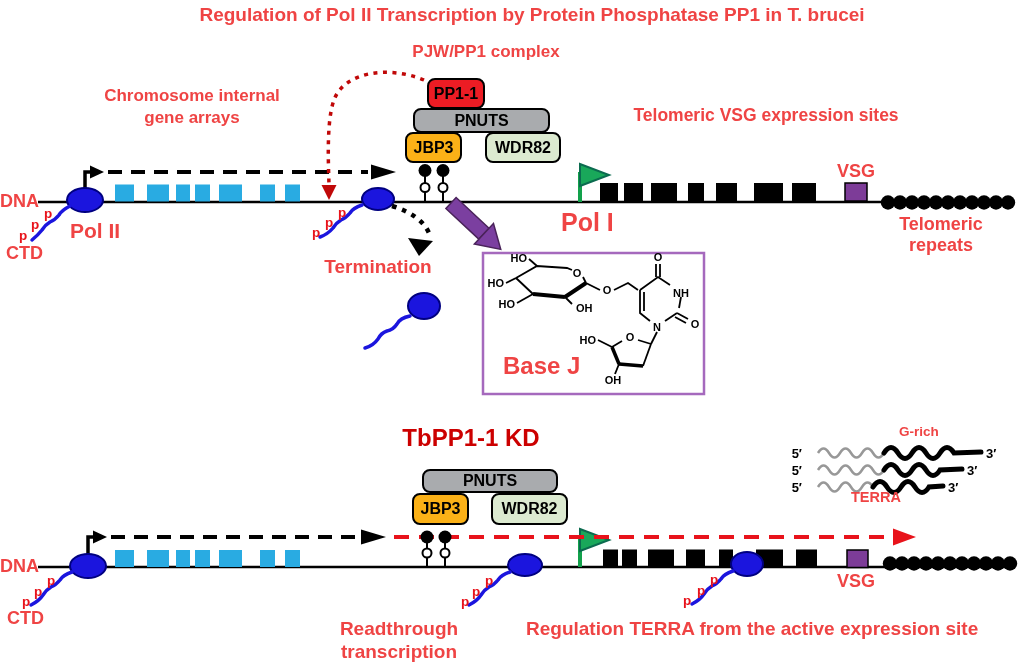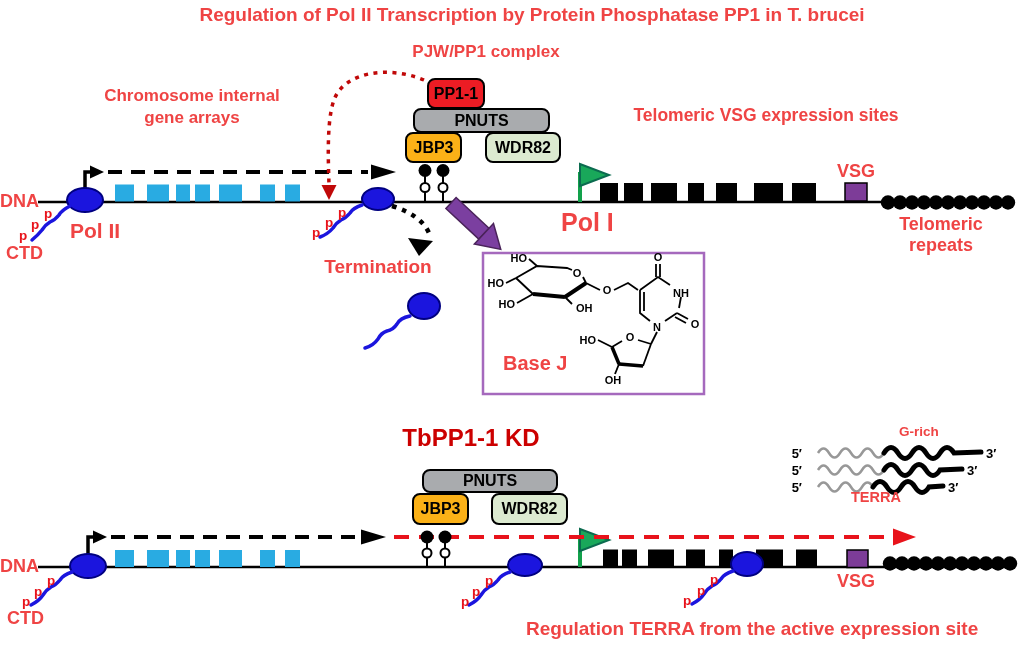--- a/index.html
+++ b/index.html
@@ -258,21 +258,21 @@
 <div class="lbl" style="left:0px;top:191px;font-size:18px;">DNA</div>
 <div class="lbl" style="left:70px;top:219px;font-size:21px;">Pol II</div>
 <div class="lbl" style="left:6px;top:243px;font-size:18px;">CTD</div>
 <div class="lbl ctr" style="left:303px;top:256px;width:150px;font-size:19px;">Termination</div>
 <div class="lbl" style="left:561px;top:208px;font-size:25px;">Pol I</div>
 <div class="lbl ctr" style="left:826px;top:161px;width:60px;font-size:18px;">VSG</div>
 <div class="lbl ctr" style="left:880px;top:214px;width:122px;font-size:18px;line-height:21px;">
   <div>Telomeric</div>
   <div>repeats</div>
 </div>
-<div class="lbl" style="left:503px;top:352px;font-size:20px;">Base J</div>
+<div class="lbl" style="left:503px;top:352px;font-size:24px;">Base J</div>
 
 
 <div class="protein" style="left:427px;top:78px;width:58px;height:31px;background:#EC1C24;">
       <span>PP1-1</span>
     </div>
 <div class="protein" style="left:413px;top:108px;width:137px;height:25px;background:#A9ABAE;">
       <span>PNUTS</span>
     </div>
 <div class="protein" style="left:405px;top:132px;width:57px;height:31px;background:#FBB117;">
       <span>JBP3</span>
@@ -294,17 +294,21 @@
       <span>WDR82</span>
     </div>
 
 <div class="lbl" style="left:0px;top:556px;font-size:18px;">DNA</div>
 <div class="lbl" style="left:7px;top:608px;font-size:18px;">CTD</div>
 <div class="lbl ctr" style="left:824px;top:571px;width:64px;font-size:18px;">VSG</div>
 
 <div class="lbl" style="left:899px;top:424px;font-size:13.5px;">G-rich</div>
 <div class="lbl" style="left:851px;top:489px;font-size:14.5px;">TERRA</div>
 
+<div class="lbl ctr" style="left:318px;top:617px;width:162px;font-size:19px;line-height:23px;">
+  <div>Readthrough</div>
+  <div>transcription</div>
+</div>
 <div class="lbl" style="left:526px;top:617px;font-size:19px;line-height:23px;">
   <div>Regulation TERRA from the active expression site</div>
 </div>
 
 </div>
 
 </body></html>

